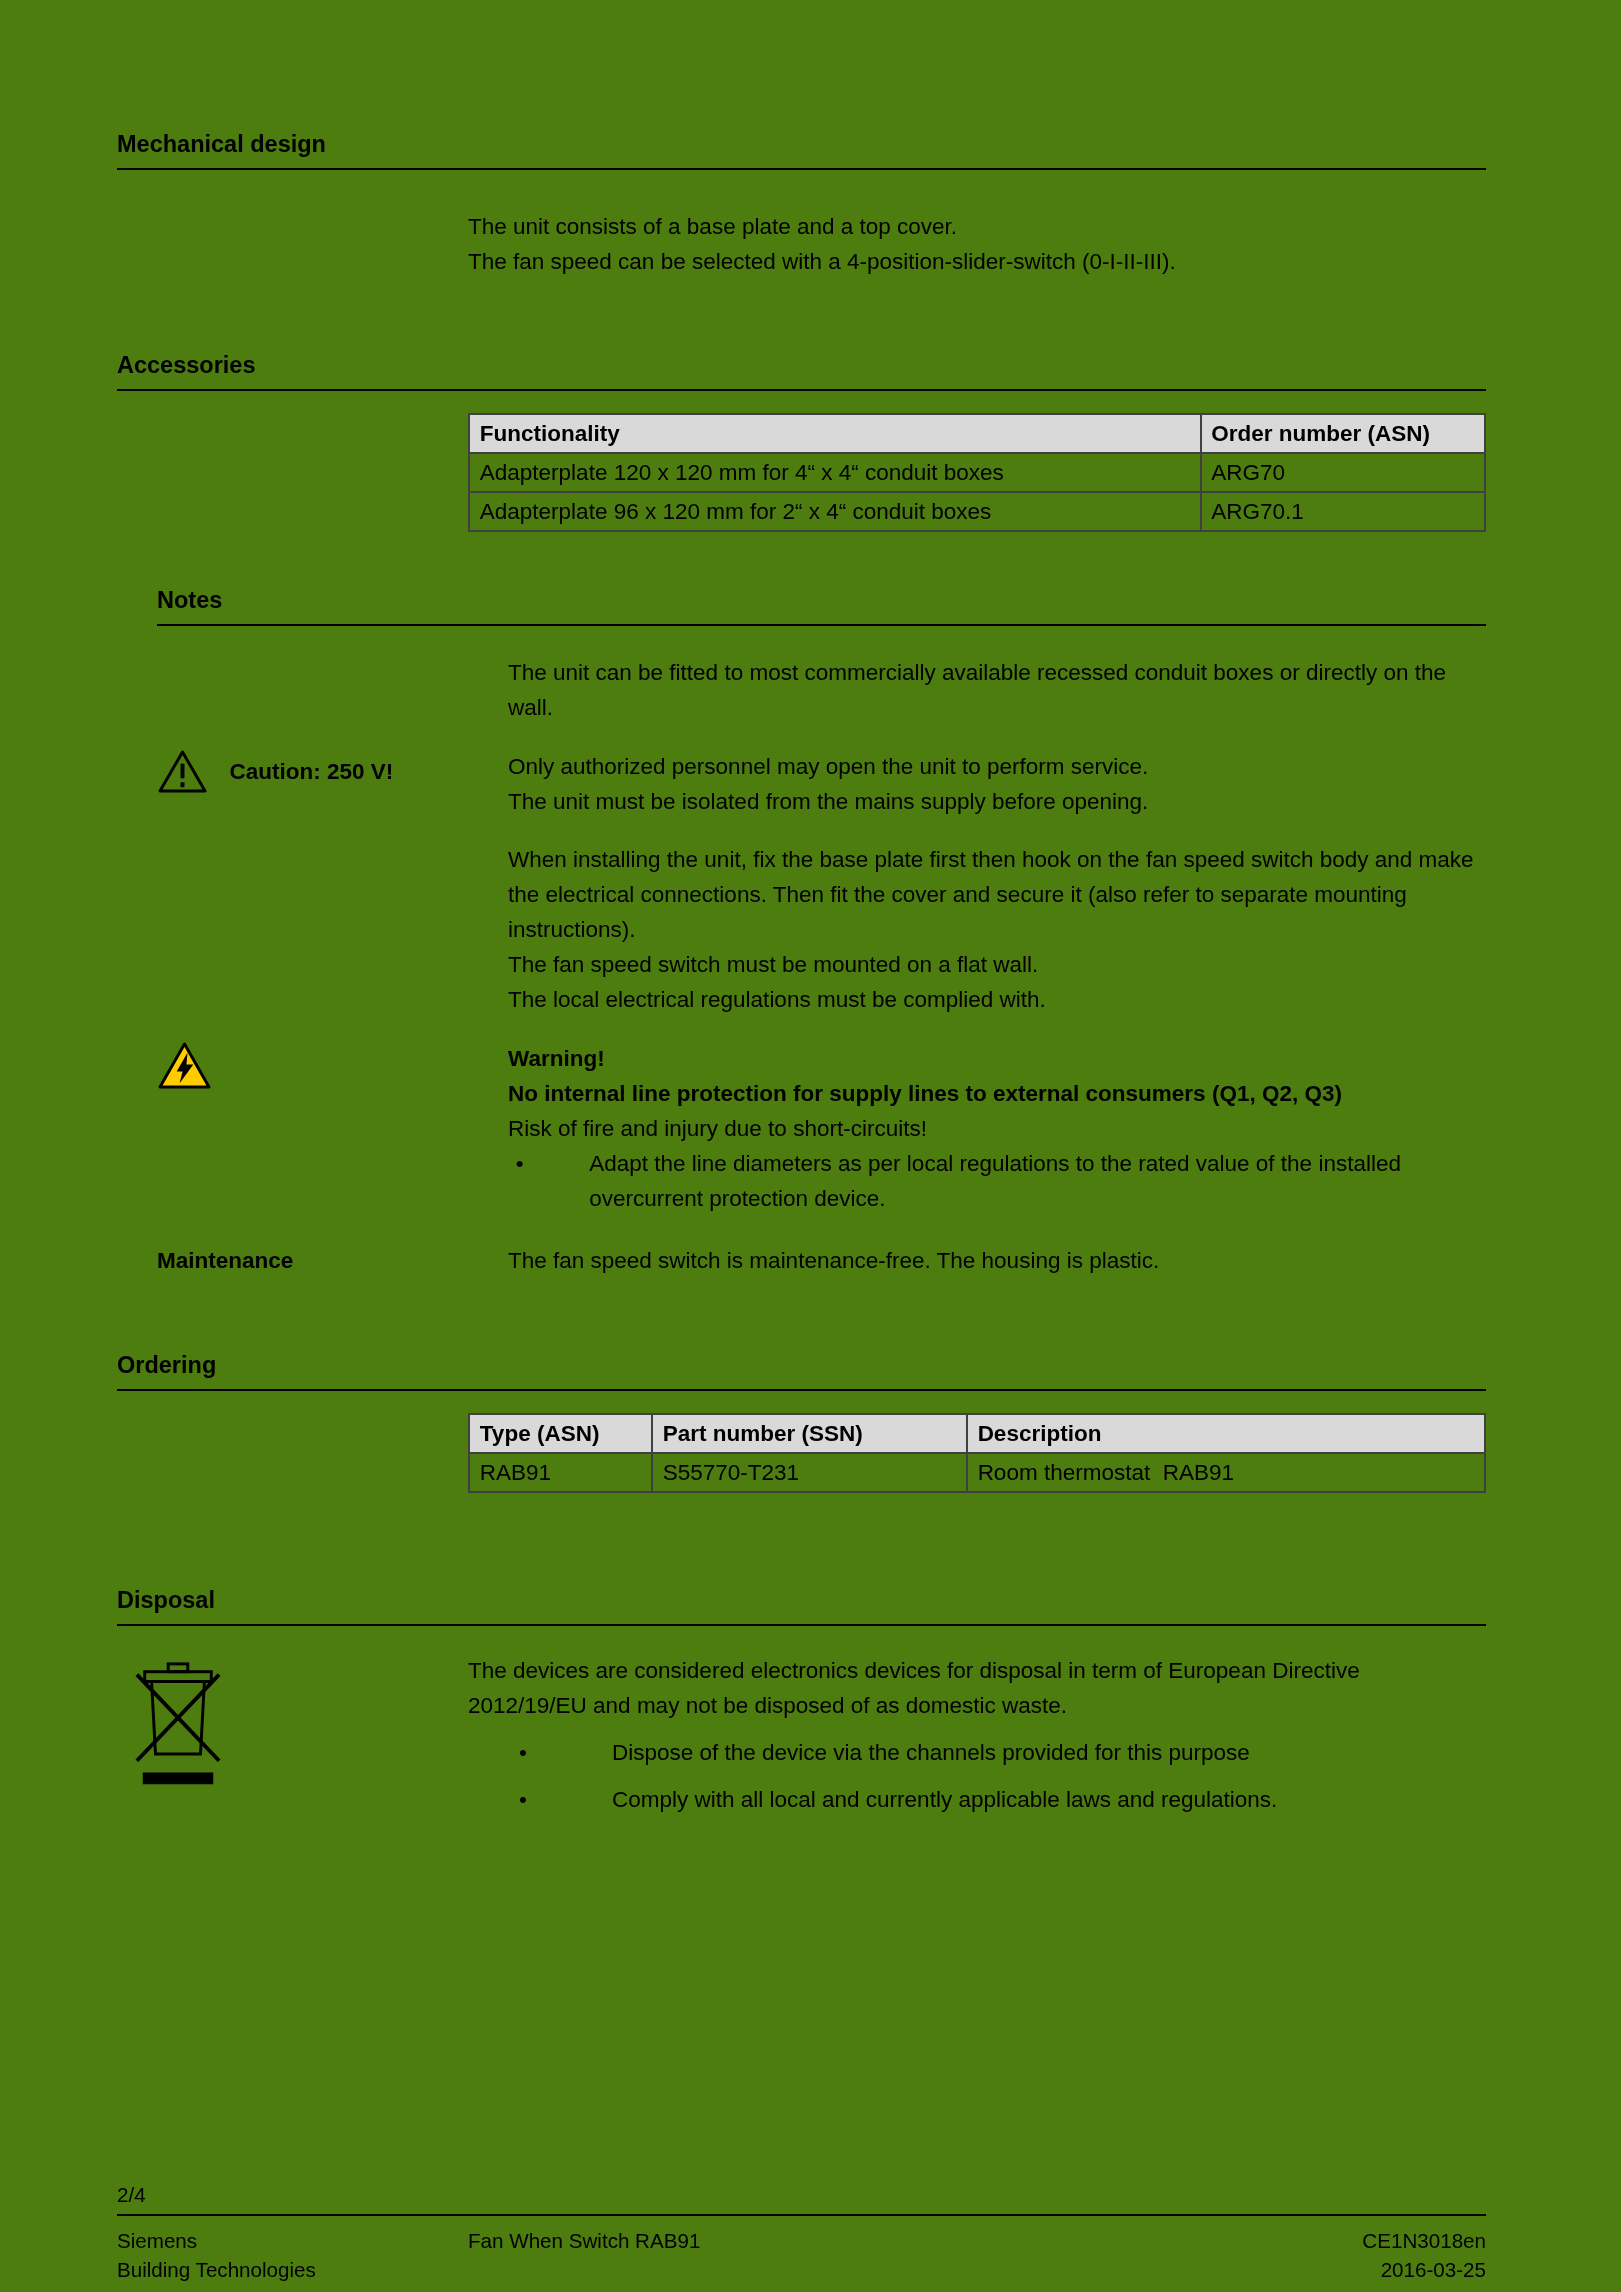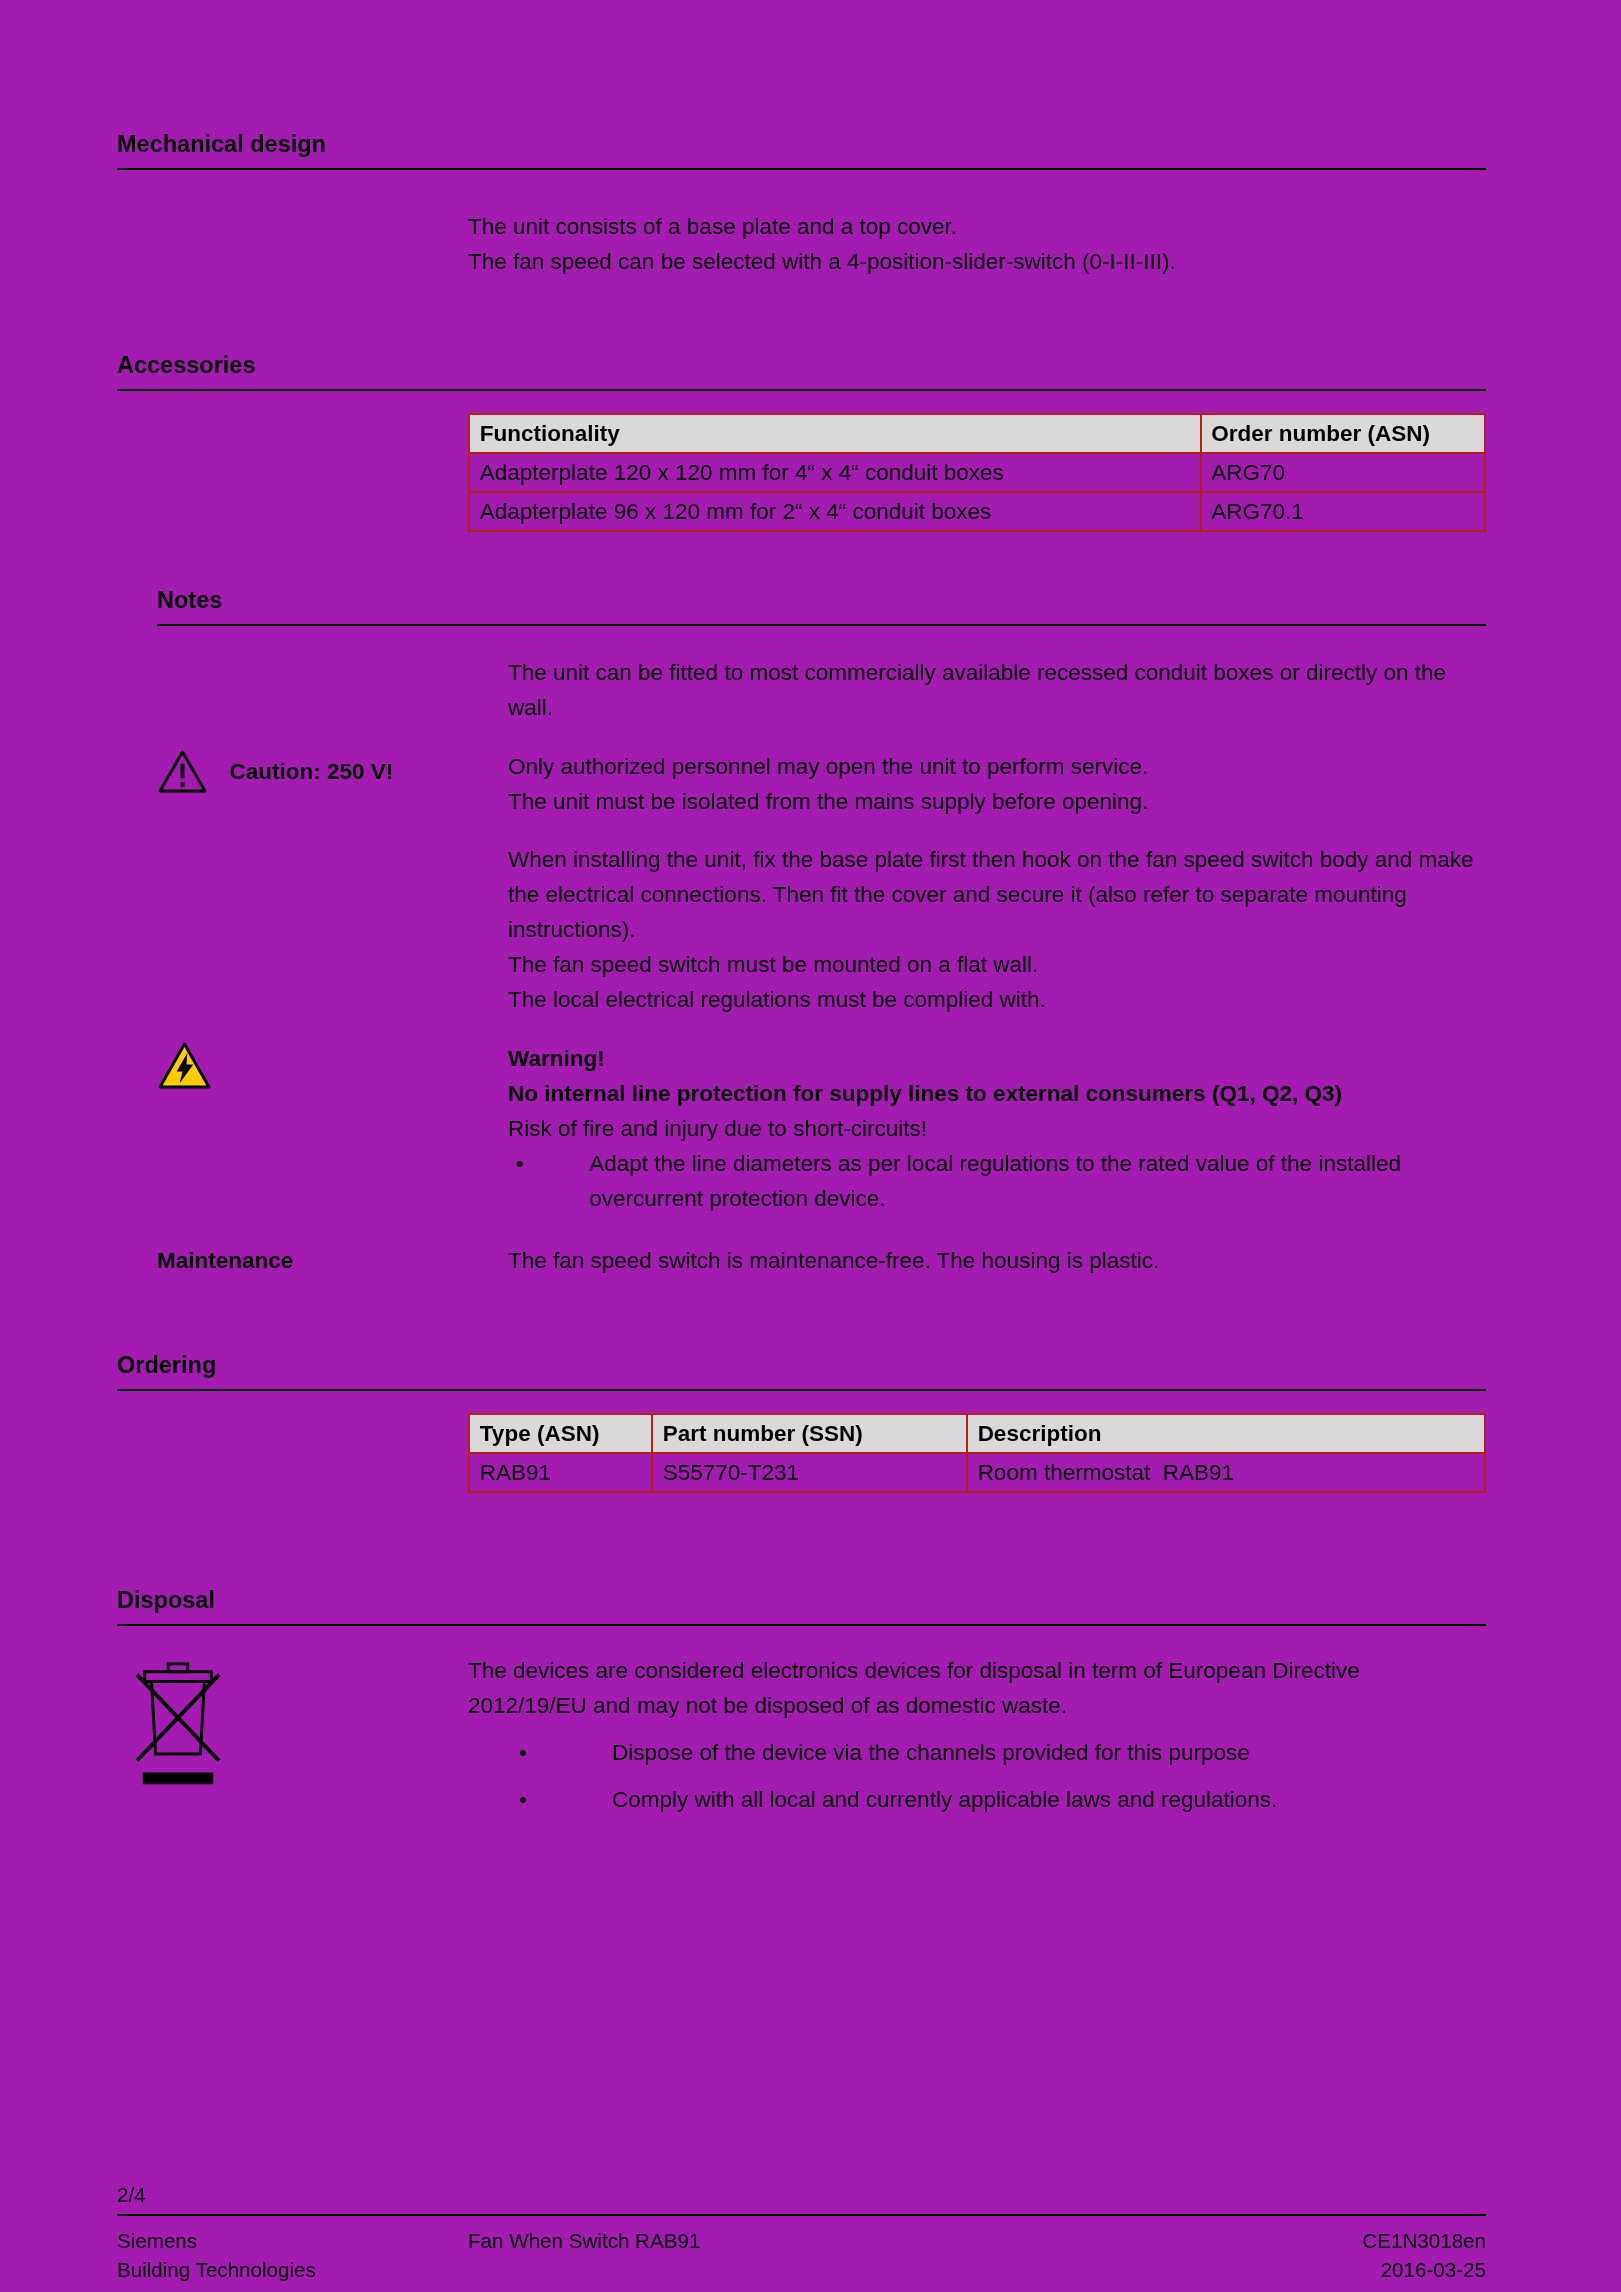--- a/index.html
+++ b/index.html
@@ -1,21 +1,21 @@
 <!DOCTYPE html>
 <html><head>
 <meta charset="utf-8">
 <style>
   * { box-sizing: border-box; margin: 0; padding: 0; }
   html, body { background: #ffffff; }
   .page {
     position: relative;
     width: 1621px;
     height: 2293px;
-    background: #a21caf;
+    background: #4d7c0f;
     color: #000000;
     font-family: "Liberation Sans", "DejaVu Sans", sans-serif;
     font-size: 22.5px;
     line-height: 35px;
     overflow: hidden;
   }
   .content { position: absolute; left: 117px; top: 0; width: 1369px; padding-top: 131px; }
   .sec-heading {
     font-size: 23.5px;
     font-weight: bold;
@@ -33,21 +33,21 @@
   .mt-28 { margin-top: 27.4px; }
   .mt-24 { margin-top: 23.5px; }
   .mt-22 { margin-top: 21.6px; }
   .sec-accessories { margin-top: 73px; }
   .sec-notes { margin-top: 55px; margin-left: 40px; }
   .sec-ordering { margin-top: 74px; }
   .sec-disposal { margin-top: 94px; }
 
   table.data-table { border-collapse: collapse; width: 100%; font-size: 22.5px; }
   table.data-table th, table.data-table td {
-    border: 2px solid #b91c1c;
+    border: 2px solid #404040;
     padding: 2px 9.8px;
     text-align: left;
     line-height: 33px;
     white-space: pre-wrap;
     vertical-align: middle;
   }
   table.data-table th { background: #d9d9d9; font-weight: bold; }
 
   .caution-label-wrap { display: flex; align-items: center; gap: 21.6px; }
   .icon { display: inline-flex; flex: none; }

